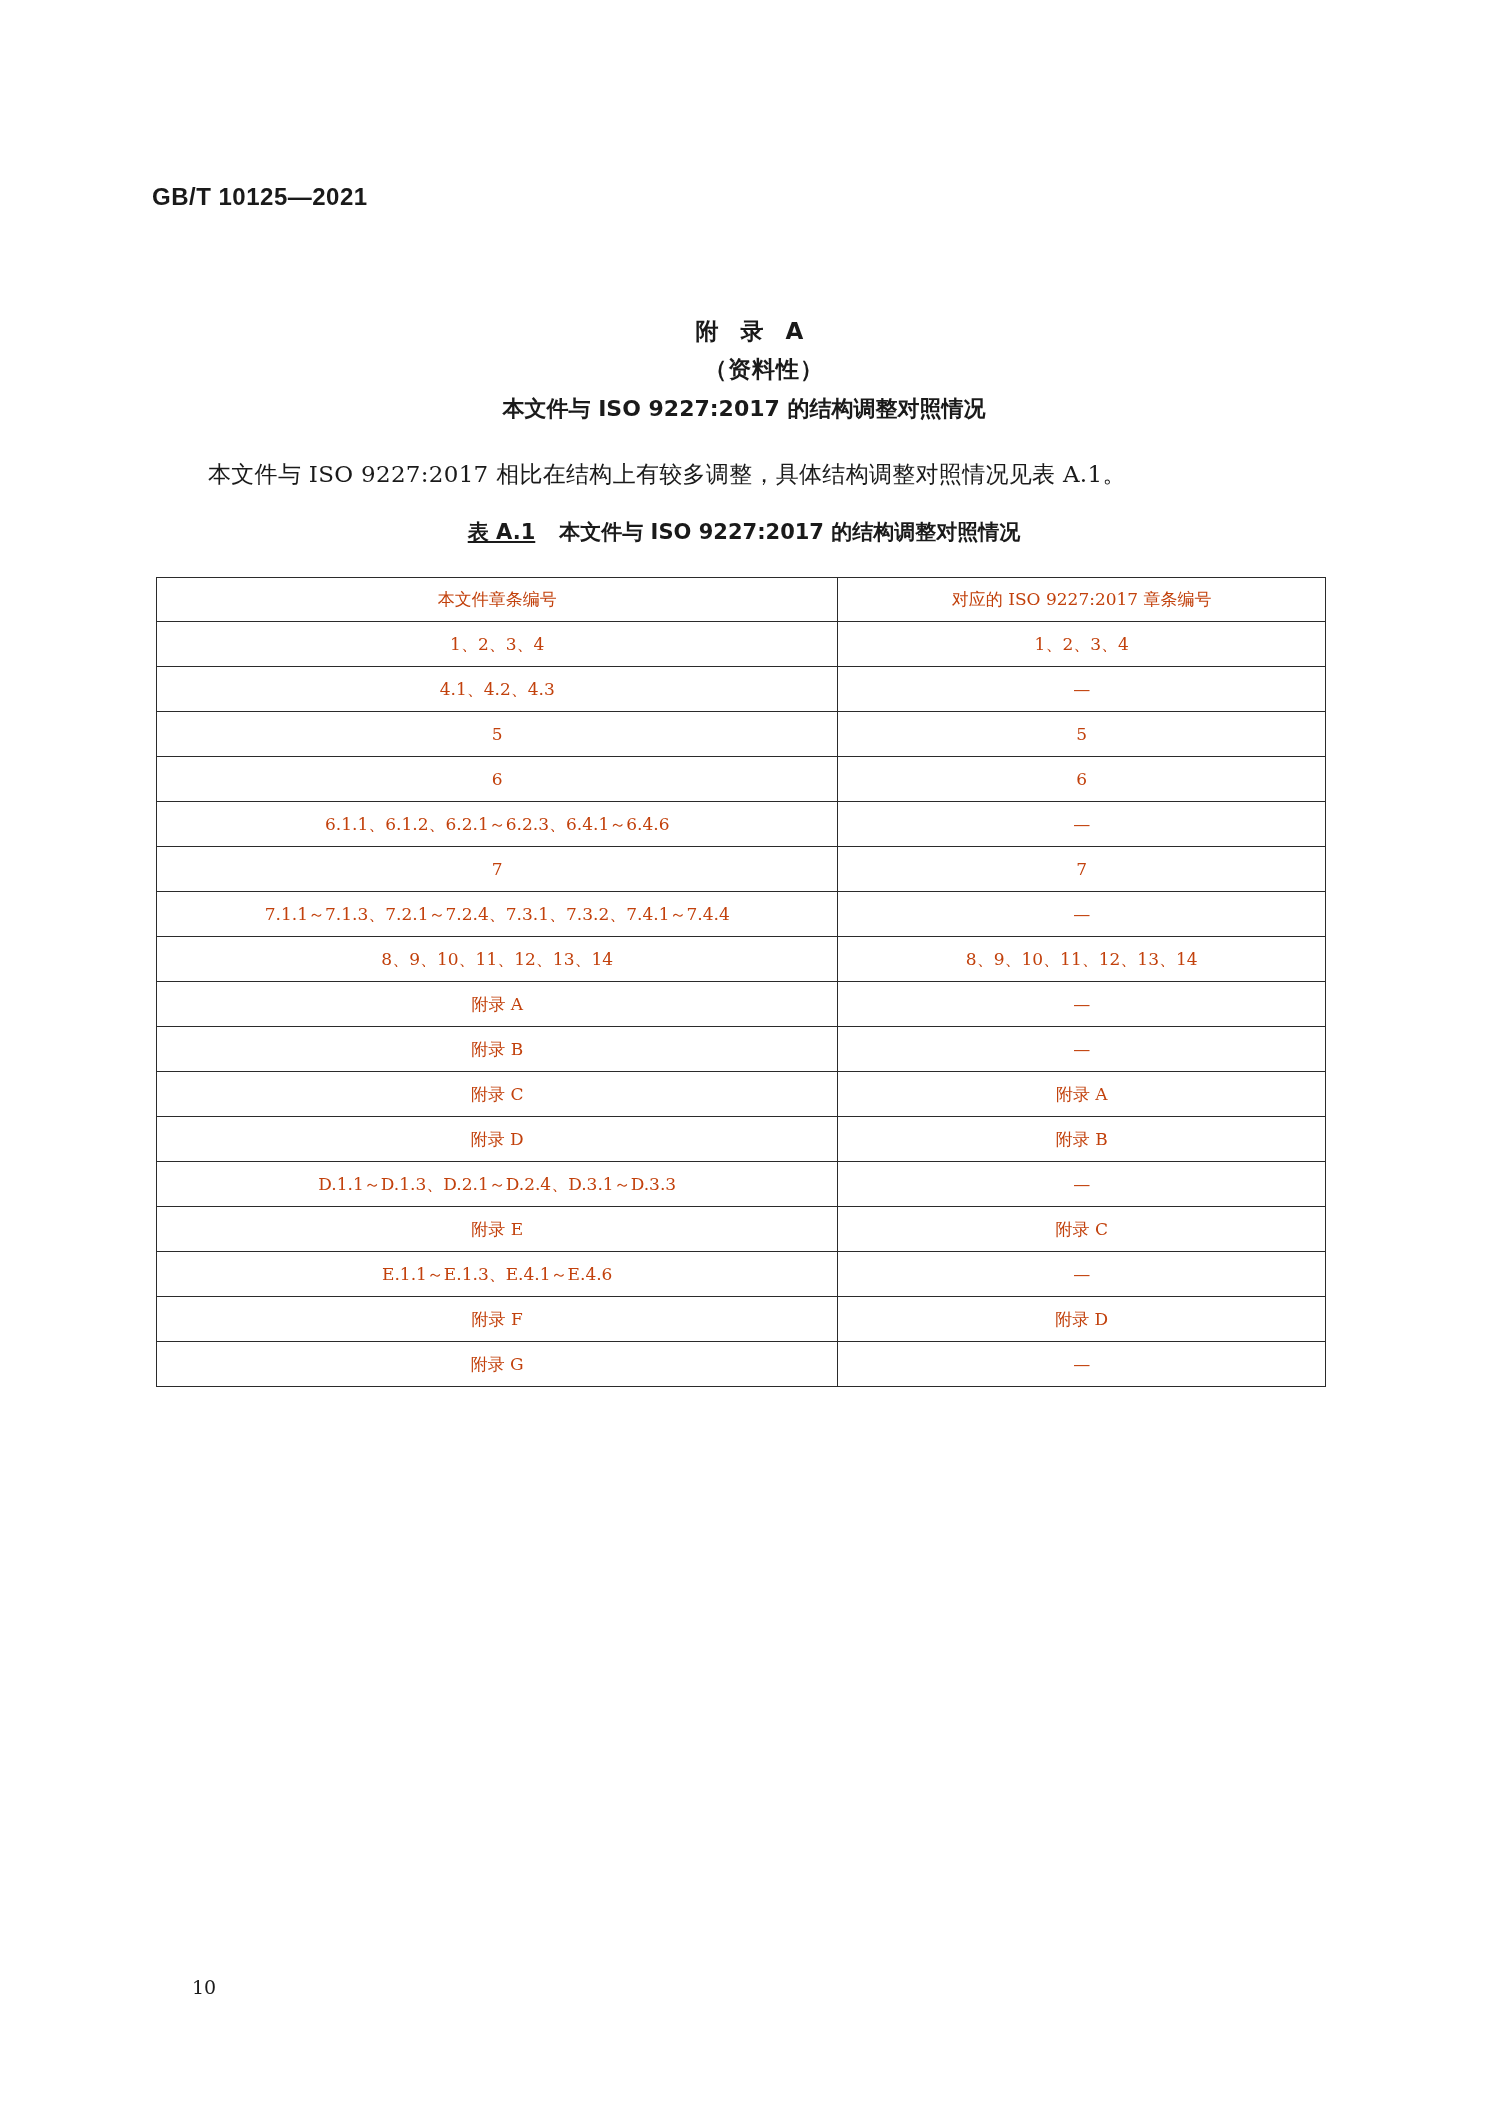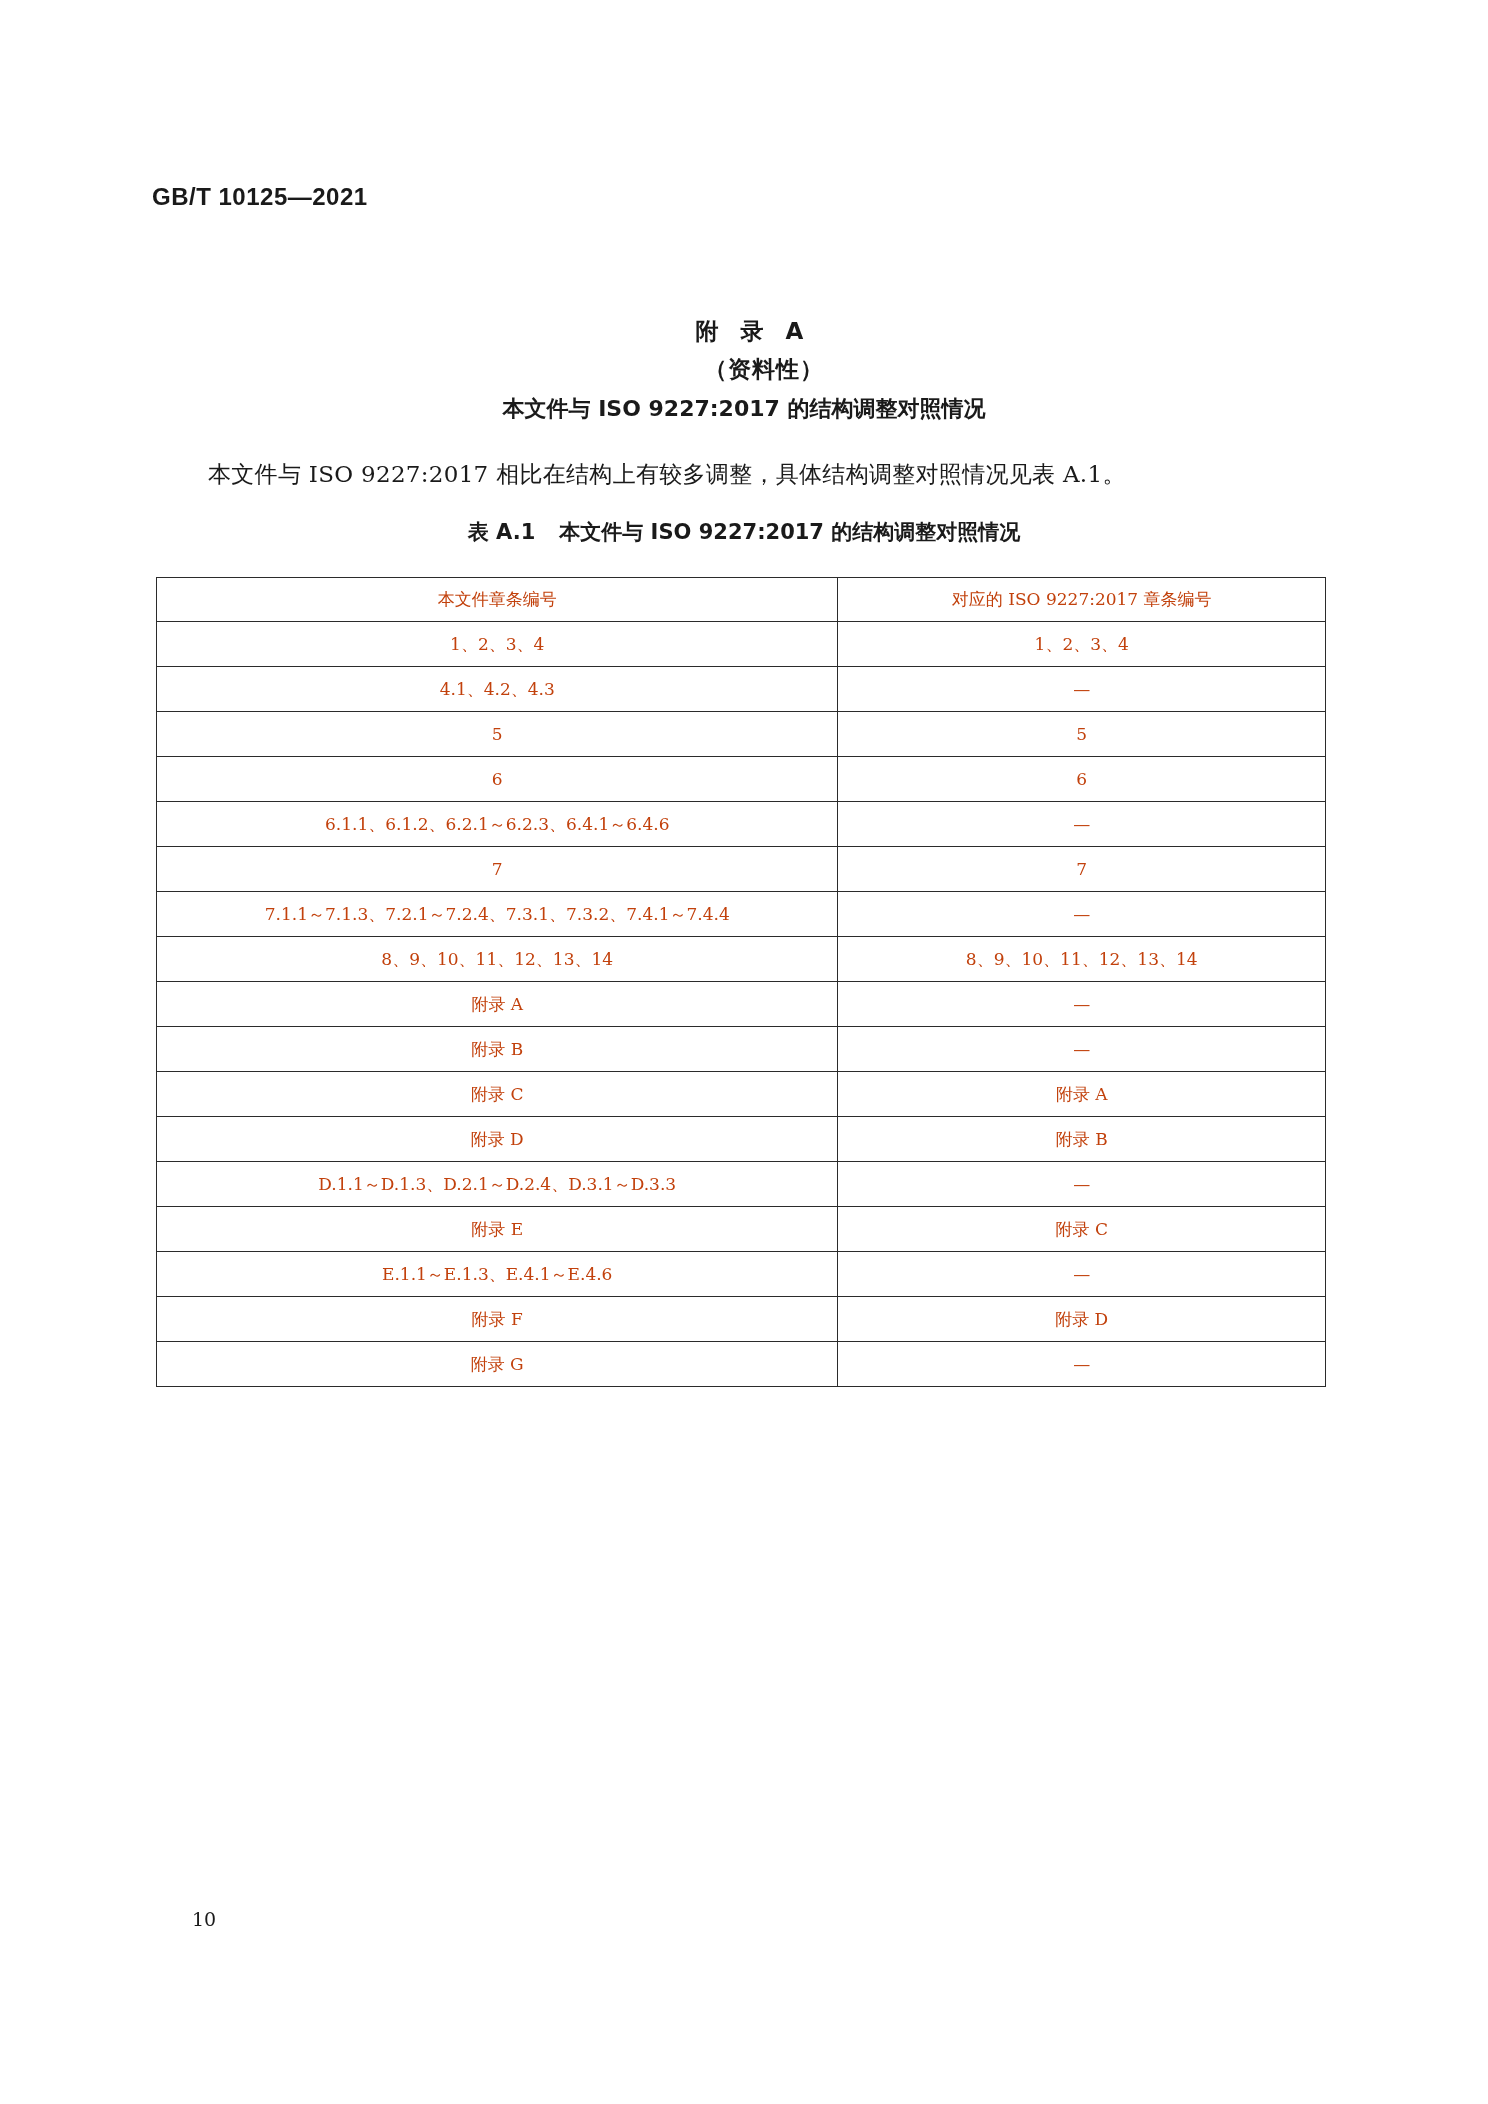--- a/index.html
+++ b/index.html
@@ -62,20 +62,21 @@
       left: 0;
       width: 1488px;
       top: 518px;
       text-align: center;
       font-family: "DejaVu Sans", "Liberation Sans", sans-serif;
       font-weight: bold;
       font-size: 21px;
     }
     .table-caption .cap-no {
       margin-right: 24px;
+      text-decoration: underline;
     }
     .cmp-table {
       position: absolute;
       left: 156px;
       top: 577px;
       width: 1170px;
       border-collapse: collapse;
       font-family: "DejaVu Serif", "Liberation Serif", serif;
       font-size: 17px;
       color: #c2410c;
@@ -89,21 +90,21 @@
       font-weight: normal;
     }
     .cmp-table th {
       height: 43px;
     }
     .cmp-table .col-a { width: 685px; }
     .cmp-table .col-b { width: 485px; }
     .page-number {
       position: absolute;
       left: 192px;
-      top: 1908px;
+      top: 1976px;
       font-size: 19px;
       font-family: "DejaVu Serif", "Liberation Serif", serif;
     }
   </style>
 </head>
 <body>
 
 <div>
 
   <div class="std-code">GB/T 10125—2021</div>

